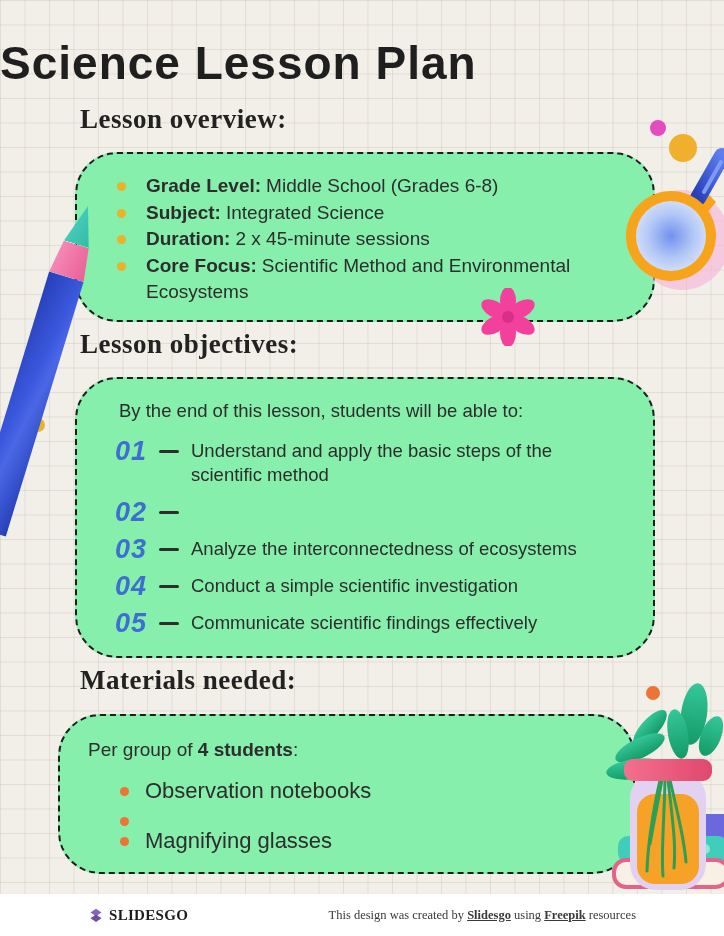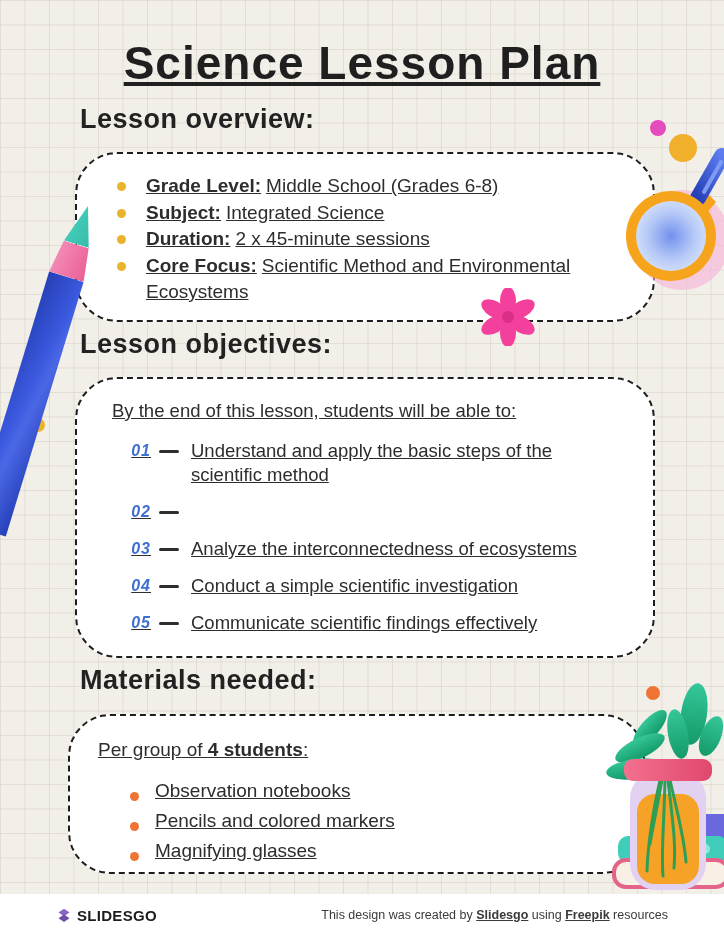--- a/index.html
+++ b/index.html
@@ -7,64 +7,64 @@
     width:724px;height:936px;position:relative;overflow:hidden;
     background-color:#f2efe9;
     background-image:
       linear-gradient(rgba(186,176,160,.28) 1px, transparent 1px),
       linear-gradient(90deg, rgba(186,176,160,.28) 1px, transparent 1px);
     background-size:24.5px 24.5px;
     font-family:"Liberation Sans", sans-serif;
     color:#2d2d2d;
   }
   #page-title{
-    position:absolute;top:36px;left:0;width:100%;text-align:center;
-    font-size:46px;font-weight:800;letter-spacing:1px;color:#1f1f1f;z-index:2;text-decoration:underline;
+    position:absolute;top:36px;left:0;width:100%;text-align:left;
+    font-size:46px;font-weight:800;letter-spacing:1px;color:#1f1f1f;z-index:2;
   }
   .script-heading{
-    position:absolute;font-size:27px;font-weight:700;letter-spacing:.5px;color:#222;z-index:2;
+    position:absolute;font-size:27px;font-weight:700;letter-spacing:.5px;color:#222;z-index:2;font-family:Liberation Serif, serif;
   }
   #h-overview{left:80px;top:104px}
   #h-objectives{left:80px;top:329px}
   #h-materials{left:80px;top:665px}
 
   .dashed-box{
-    position:absolute;background:#ffffff;border:2.5px dashed #1d1d1d;border-radius:42px;
-    box-sizing:border-box;z-index:2;text-decoration:underline;
+    position:absolute;background:#86efac;border:2.5px dashed #1d1d1d;border-radius:42px;
+    box-sizing:border-box;z-index:2;
   }
   
   #overview-box{left:75px;top:152px;width:580px;height:170px;padding:19px 26px 0 40px}
   .ov-row{display:flex;align-items:flex-start;line-height:26.5px;font-size:19px}
   .dot{width:9px;height:9px;border-radius:50%;flex:0 0 auto}
   .ov-row .dot{background:#eab32c;margin:9px 20px 0 0}
   .ov-label{font-weight:700;margin-right:5px}
 
   
   #objectives-box{left:75px;top:377px;width:580px;height:281px;padding:20px 24px 0 26px}
-  .obj-intro{font-size:18.5px;line-height:24px;margin:0 0 16px 9px}
+  .obj-intro{font-size:18.5px;line-height:24px;margin:0 0 16px 16px}
   .obj-row{display:flex;align-items:flex-start;margin-bottom:13px}
   .obj-num{
-    flex:0 0 36px;margin-left:12px;font-size:16px;line-height:24px;
-    font-weight:700;font-style:italic;letter-spacing:1px;color:#3d6ed0;text-align:right;
+    flex:0 0 36px;margin-left:12px;font-size:27px;line-height:24px;
+    font-weight:700;font-style:italic;letter-spacing:1px;color:#3d6ed0;
   }
   .obj-dash{flex:0 0 20px;height:3px;background:#2d2d2d;border-radius:2px;margin:11px 12px 0 8px}
   .obj-text{font-size:18.5px;line-height:24px;max-width:420px}
 
   
-  #materials-box{left:68px;top:714px;width:577px;height:160px;padding:22px 20px 0 26px}
+  #materials-box{left:58px;top:714px;width:577px;height:160px;padding:22px 20px 0 26px}
   .mat-intro{font-size:19px;line-height:24px;margin:0 0 14px 2px}
   .mat-grid{display:grid;grid-template-columns:297px 1fr;margin-left:34px}
-  .mat-row{display:flex;align-items:center;font-size:19px;line-height:30px}
+  .mat-row{display:flex;align-items:flex-start;font-size:22px;line-height:30px}
   .mat-row .dot{background:#ee7434;margin:11px 16px 0 0}
 
   
   #footer{
     position:absolute;left:0;bottom:0;width:100%;height:42px;background:#ffffff;
     display:flex;align-items:center;justify-content:space-between;
-    padding:0 56px;box-sizing:border-box;z-index:6;
+    padding:0 88px;box-sizing:border-box;z-index:6;font-family:Liberation Serif, serif;
   }
   .logo{display:flex;align-items:center;gap:5px;font-size:15px;font-weight:800;letter-spacing:.3px;color:#1c1c1c}
   .credit{font-size:12.5px;color:#3a3a3a}
   .credit b{text-decoration:underline}
 
   
   .deco{position:absolute}
   .round-dot{position:absolute;border-radius:50%;z-index:1}
   #dot-pink{left:650px;top:120px;width:16px;height:16px;background:#e34bbe}
   #dot-yellow-big{left:669px;top:134px;width:28px;height:28px;background:#f0b02c}
@@ -140,21 +140,20 @@
 <div class="dashed-box" id="materials-box">
   <p class="mat-intro"><span>Per group of </span><b>4 students</b><span>:</span></p>
   <div class="mat-grid">
     <div>
       <div class="mat-row">
           <span class="dot"></span>
           <span>Observation notebooks</span>
         </div>
       <div class="mat-row">
           <span class="dot"></span>
-          <span>Pencils and colored markers</span>
         </div>
       <div class="mat-row">
           <span class="dot"></span>
           <span>Magnifying glasses</span>
         </div>
     </div>
   </div>
 </div>
 
 <div class="round-dot" id="dot-pink"></div>

